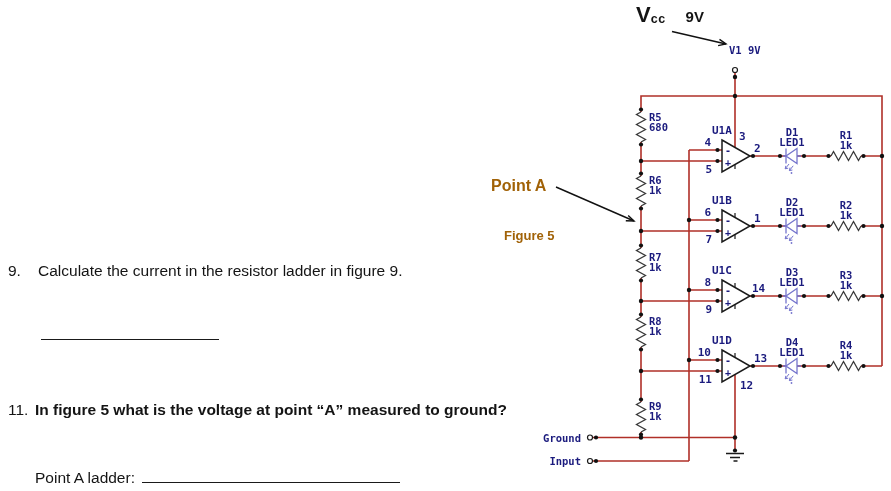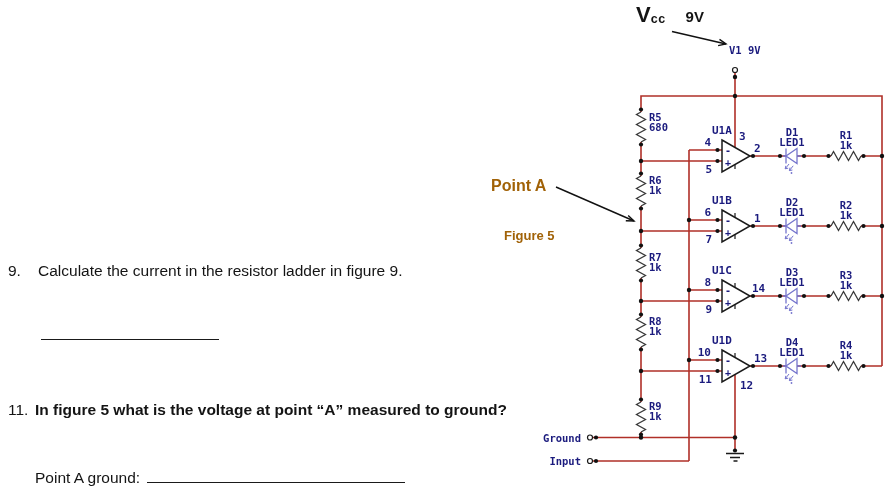--- a/index.html
+++ b/index.html
@@ -27,21 +27,21 @@
 
   <span class="abs qtext" style="left:8px;top:262px;">9.</span>
   <span class="abs qtext" style="left:38px;top:262px;">Calculate the current in the resistor ladder in figure 9.</span>
   <div class="abs qtext" style="left:35px;top:326px;">
     <span class="blank" style="width:178px;margin-left:6px;"></span>
   </div>
 
   <span class="abs qtext" style="left:8px;top:401px;">11.</span>
   <span class="abs qtext" style="left:35px;top:401px;font-weight:bold;">In figure 5 what is the voltage at point “A” measured to ground?</span>
   <div class="abs qtext" style="left:35px;top:469px;">
-    <span>Point  A ground:</span><span class="blank" style="width:258px;margin-left:7px;"></span>
+    <span>Point  A ladder:</span><span class="blank" style="width:258px;margin-left:7px;"></span>
   </div>
 
   <div class="abs" style="left:636px;top:2px;"><span class="vcc-v">V</span><span class="vcc-sub">cc</span><span class="vcc-val">9V</span></div>
   <span class="abs bold-label" style="left:491px;top:177px;font-size:16px;">Point A</span>
   <span class="abs bold-label" style="left:504px;top:228px;font-size:13px;">Figure 5</span>
 
   <svg width="891" height="491" viewBox="0 0 891 491">
 
     <g>
       <path class="arrow" d="M672,31.5 L726,44"></path>

